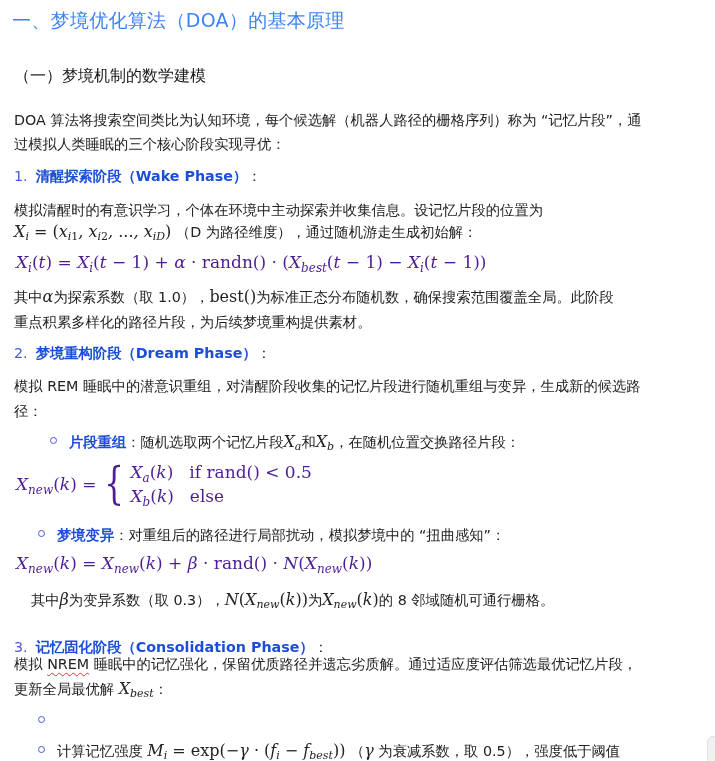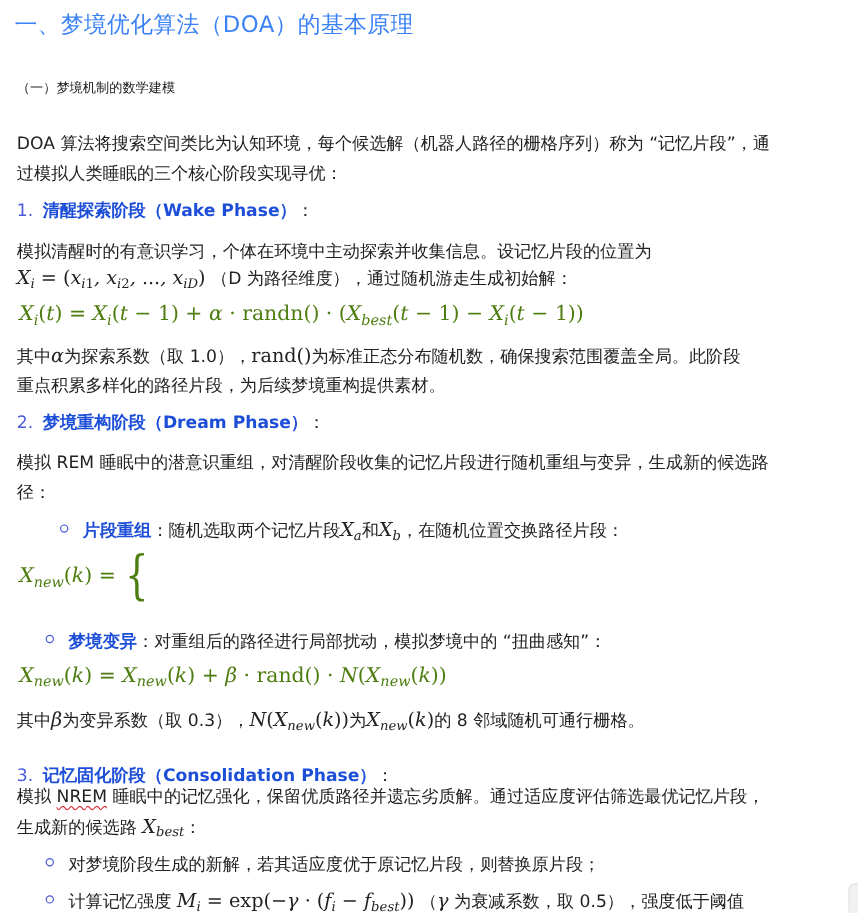--- a/index.html
+++ b/index.html
@@ -27,21 +27,21 @@
       top: 8px;
       font-size: 19px;
       color: #3b82f6;
       white-space: nowrap;
       letter-spacing: 0.3px;
     }
     .h2 {
       position: absolute;
       left: 14px;
       top: 66px;
-      font-size: 11px;
+      font-size: 16px;
       color: #1a1a1a;
       white-space: nowrap;
       text-align: right;
     }
     .p {
       position: absolute;
       left: 14px;
       font-size: 14.3px;
       color: #222;
       white-space: nowrap;
@@ -57,21 +57,21 @@
       font-size: 11px;
       vertical-align: -3px;
       line-height: 0;
     }
     .display {
       position: absolute;
       left: 16px;
       font-family: "DejaVu Serif", "Liberation Serif", serif;
       font-style: italic;
       font-size: 17px;
-      color: #4d7c0f;
+      color: #4c1d95;
       white-space: nowrap;
     }
     .display .up { font-style: normal; }
     .display sub {
       font-size: 12px;
       vertical-align: -4px;
       line-height: 0;
     }
     .num {
       color: #4a5ad8;
@@ -129,74 +129,76 @@
   </style>
 </head>
 <body>
 
 <div class="doc">
 
   <div class="h1">一、梦境优化算法（DOA）的基本原理</div>
   <div class="h2">（一）梦境机制的数学建模</div>
 
   <div class="p" style="top:108px;">DOA 算法将搜索空间类比为认知环境，每个候选解（机器人路径的栅格序列）称为 “记忆片段”，通</div>
-  <div class="p" style="top:133px;">过模拟人类睡眠的三个核心阶段实现寻优：</div>
+  <div class="p" style="top:133px;font-family:Liberation Mono, monospace;">过模拟人类睡眠的三个核心阶段实现寻优：</div>
 
   <div class="p" style="top:164px;">
     <span class="num">1.</span><span class="bold">清醒探索阶段（Wake Phase）</span><span>：</span>
   </div>
   <div class="p" style="top:198px;">模拟清醒时的有意识学习，个体在环境中主动探索并收集信息。设记忆片段的位置为</div>
   <div class="p" style="top:220px;">
     <span class="math">X<sub>i</sub> <span class="up">=</span> <span class="up">(</span>x<sub>i<span class="up">1</span></sub>, x<sub>i<span class="up">2</span></sub>, <span class="up">...</span>, x<sub>iD</sub><span class="up">)</span></span>
     <span>（D 为路径维度），通过随机游走生成初始解：</span>
   </div>
   <div class="display" style="top:252px;">
     X<sub>i</sub><span class="up">(</span>t<span class="up">) = </span>X<sub>i</sub><span class="up">(</span>t <span class="up">− 1) + </span>α <span class="up">· randn() · (</span>X<sub>best</sub><span class="up">(</span>t <span class="up">− 1) − </span>X<sub>i</sub><span class="up">(</span>t <span class="up">− 1))</span>
   </div>
   <div class="p" style="top:285px;">
-    <span>其中</span><span class="math">α</span><span>为探索系数（取 1.0），</span><span class="math" style="font-style:normal;">rand()</span><span>为标准正态分布随机数，确保搜索范围覆盖全局。此阶段</span>
+    <span>其中</span><span class="math">α</span><span>为探索系数（取 1.0），</span><span class="math" style="font-style:normal;">best()</span><span>为标准正态分布随机数，确保搜索范围覆盖全局。此阶段</span>
   </div>
   <div class="p" style="top:310px;">重点积累多样化的路径片段，为后续梦境重构提供素材。</div>
 
   <div class="p" style="top:341px;">
     <span class="num">2.</span><span class="bold">梦境重构阶段（Dream Phase）</span><span>：</span>
   </div>
   <div class="p" style="top:374px;">模拟 REM 睡眠中的潜意识重组，对清醒阶段收集的记忆片段进行随机重组与变异，生成新的候选路</div>
   <div class="p" style="top:399px;">径：</div>
 
   <div class="p" style="left:50px; top:430px;">
     <span class="bullet"></span><span class="bold">片段重组</span><span>：随机选取两个记忆片段</span><span class="math">X<sub>a</sub></span><span>和</span><span class="math">X<sub>b</sub></span><span>，在随机位置交换路径片段：</span>
   </div>
 
   <div class="display" style="top:460px;">
     <span style="vertical-align:middle;">X<sub>new</sub><span class="up">(</span>k<span class="up">) =</span></span><span class="brace">{</span><span class="cases">
+      <span class="row">X<sub>a</sub><span class="up">(</span>k<span class="up">)</span><span class="cond">if rand() &lt; 0.5</span></span>
+      <span class="row">X<sub>b</sub><span class="up">(</span>k<span class="up">)</span><span class="cond">else</span></span>
     </span>
   </div>
 
   <div class="p" style="left:38px; top:523px;">
     <span class="bullet"></span><span class="bold">梦境变异</span><span>：对重组后的路径进行局部扰动，模拟梦境中的 “扭曲感知”：</span>
   </div>
   <div class="display" style="top:553px;">
     X<sub>new</sub><span class="up">(</span>k<span class="up">) = </span>X<sub>new</sub><span class="up">(</span>k<span class="up">) + </span>β <span class="up">· rand() · </span>N<span class="up">(</span>X<sub>new</sub><span class="up">(</span>k<span class="up">))</span>
   </div>
-  <div class="p" style="top:588px;">
+  <div class="p" style="top:588px;margin-left:17px;">
     <span>其中</span><span class="math">β</span><span>为变异系数（取 0.3），</span><span class="math">N<span class="up">(</span>X<sub>new</sub><span class="up">(</span>k<span class="up">))</span></span><span>为</span><span class="math">X<sub>new</sub><span class="up">(</span>k<span class="up">)</span></span><span>的 8 邻域随机可通行栅格。</span>
   </div>
 
   <div class="p" style="top:635px;">
     <span class="num">3.</span><span class="bold">记忆固化阶段（Consolidation Phase）</span><span>：</span>
   </div>
   <div class="p" style="top:652px;">
     <span>模拟</span> <span class="squiggle">NREM</span> <span>睡眠中的记忆强化，保留优质路径并遗忘劣质解。通过适应度评估筛选最优记忆片段，</span>
   </div>
   <div class="p" style="top:677px;">
-    <span>生成新的候选路</span> <span class="math">X<sub>best</sub></span><span>：</span>
+    <span>更新全局最优解</span> <span class="math">X<sub>best</sub></span><span>：</span>
   </div>
 
   <div class="p" style="left:38px; top:709px;">
-    <span class="bullet"></span><span>对梦境阶段生成的新解，若其适应度优于原记忆片段，则替换原片段；</span>
+    <span class="bullet"></span>
   </div>
   <div class="p" style="left:38px; top:739px;">
     <span class="bullet"></span><span>计算记忆强度</span> <span class="math">M<sub>i</sub> <span class="up">= exp(−</span>γ <span class="up">· (</span>f<sub>i</sub> <span class="up">− </span>f<sub>best</sub><span class="up">))</span></span> <span>（</span><span class="math">γ</span> <span>为衰减系数，取 0.5），强度低于阈值</span>
   </div>
 
   <div class="scroll-knob"></div>
 </div>
 
 </body></html>

